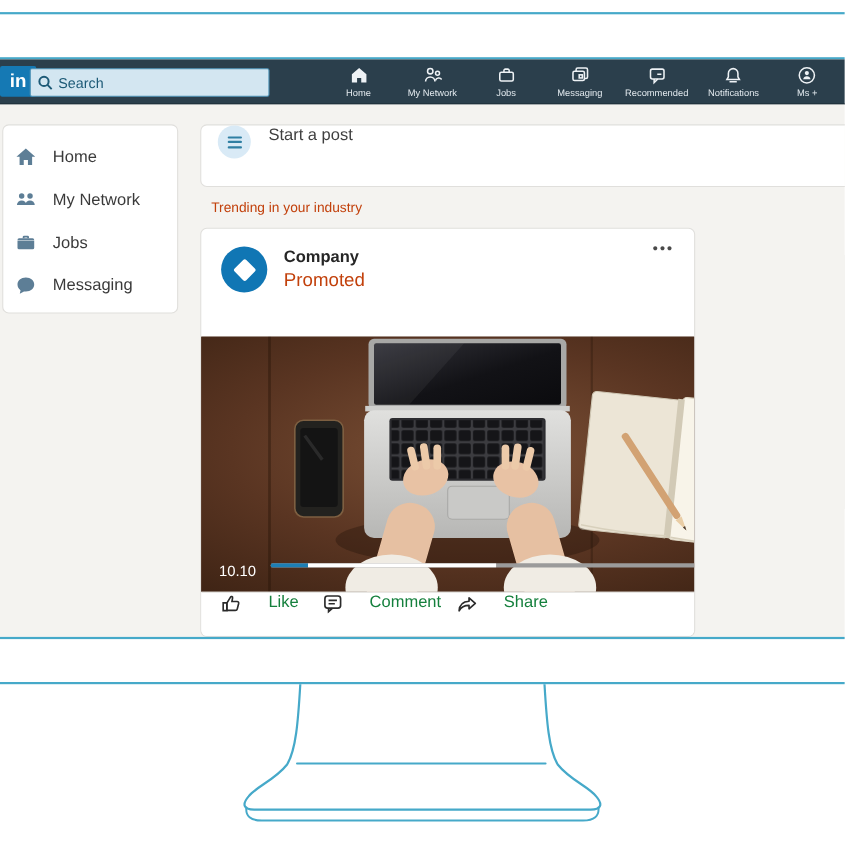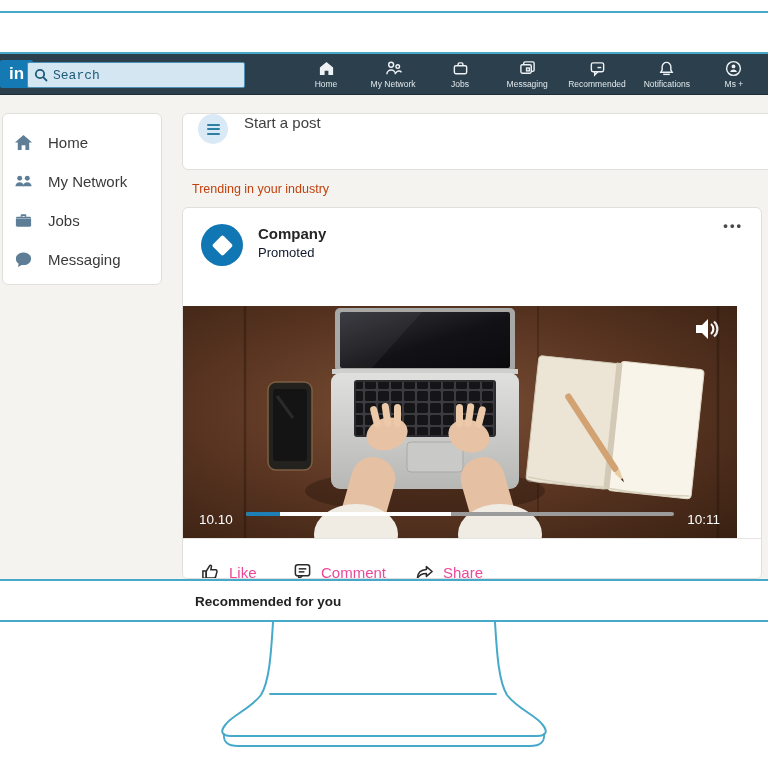--- a/index.html
+++ b/index.html
@@ -11,21 +11,21 @@
   .line-top-outer { top:11px; }
   .line-top-inner { top:52px; }
   .line-bottom-inner { top:579px; }
   .line-bottom-outer { top:620px; }
 
   
   .navbar { position:absolute; top:54px; left:0; right:0; height:41px; background:#2b3f4c; border-bottom:1px solid #1c2b35; }
   .logo { position:absolute; left:0; top:6px; width:33px; height:28px; background:#1579b4; border-radius:2px; color:#fff; font-weight:bold; font-size:17px; display:flex; align-items:center; justify-content:center; }
   .searchbox { position:absolute; left:27px; top:8px; width:218px; height:26px; background:#d3e6f1; border:1px solid #4d92b6; border-radius:2px; display:flex; align-items:center; padding:0 6px; }
   .searchbox svg { flex:0 0 auto; margin-right:5px; }
-  .searchbox input { border:none; outline:none; background:transparent; font-size:13px; color:#1d5a77; width:100%; font-family:Liberation Mono, monospace; }
+  .searchbox input { border:none; outline:none; background:transparent; font-size:13px; color:#1d5a77; width:100%; font-family:Liberation Sans, sans-serif; }
   .searchbox input::placeholder { color:#1d5a77; opacity:1; }
   .nav-items { position:absolute; left:300px; right:8px; top:0; height:41px; display:flex; justify-content:space-between; }
   .nav-item { display:flex; flex-direction:column; align-items:center; justify-content:center; gap:2px; min-width:52px; cursor:pointer; }
   .nav-item .nav-label { font-size:8.5px; color:#e2e9ee; white-space:nowrap; }
   .nav-item svg { display:block; }
 
   
   .content { position:absolute; top:95px; left:0; right:0; height:484px; background:#f4f3f0; }
   .card { background:#fff; border:1px solid #e0dfdc; border-radius:6px; }
 
@@ -36,38 +36,38 @@
 
   .main { position:absolute; left:182px; top:0; width:555px; height:484px; }
 
   .composer { position:absolute; top:18px; left:0; width:651px; height:57px; display:flex; cursor:text; }
   .composer-avatar { width:30px; height:30px; border-radius:50%; background:#d9eaf6; margin-left:15px; display:flex; align-items:center; justify-content:center; flex-direction:column; gap:2.5px; }
   .composer-avatar i { display:block; width:13px; height:2px; background:#2f7fa3; border-radius:1px; }
   .composer-text { margin-left:16px; font-size:15px; color:#3f3f3f; }
 
   .section-label { position:absolute; top:87px; left:10px; font-size:12.5px; color:#c2410c; }
 
-  .post { position:absolute; top:112px; left:0; width:580px; height:372px; overflow:hidden;padding-left:12px; }
+  .post { position:absolute; top:112px; left:0; width:450px; height:372px; overflow:hidden;padding-left:12px; }
   .post-avatar { position:absolute; left:18px; top:16px; width:42px; height:42px; border-radius:50%; background:#1076b4; display:flex; align-items:center; justify-content:center; }
   .post-avatar .diamond { width:15px; height:15px; background:#fff; transform:rotate(45deg); border-radius:2px; }
   .post-company { position:absolute; left:75px; top:17px; font-size:15px; font-weight:bold; color:#262626; }
-  .post-promoted { position:absolute; left:75px; top:37px; font-size:13px; color:#0f172a;text-align:center; }
+  .post-promoted { position:absolute; left:75px; top:37px; font-size:17px; color:#c2410c;text-align:center; }
   .post-menu { position:absolute; right:18px; top:10px; font-size:13px; letter-spacing:2px; color:#4a4a4a; font-weight:bold; cursor:pointer; }
   .post-body { position:absolute; left:18px; top:72px; font-size:15.5px; color:#1e1e1e; }
 
   .video { position:absolute; top:98px; left:-1px; width:555px; height:232px; background:#4a2c1b; cursor:pointer; }
   .video svg.scene { position:absolute; inset:0; display:block; }
   .video-overlay { position:absolute; left:0; right:0; bottom:6px; height:20px; display:flex; align-items:flex-start; padding:0 17px; color:#fff; font-size:13.5px; }
   .progress { flex:1; height:4px; margin:0 13px; border-radius:2px; background:#9b9b9b; overflow:hidden; display:flex; }
   .progress .seg-played { height:100%; background:#1d7fb5; }
   .progress .seg-buffered { height:100%; background:#ffffff; }
   .mute-btn { position:absolute; right:18px; top:12px; cursor:pointer; }
 
   .actions { position:absolute; top:330px; left:0; right:0; height:42px; border-top:1px solid #e6e5e2; background:#fff; }
-  .action { position:absolute; top:0; height:42px; display:flex; align-items:flex-end; gap:9px; color:#ec4899; font-size:15px; cursor:pointer; }
+  .action { position:absolute; top:0; height:42px; display:flex; align-items:flex-start; gap:24px; color:#15803d; font-size:15px; cursor:pointer; }
   .action-like { left:18px; } .action-comment { left:110px; } .action-share { left:232px; }
 
   
   .bottom-band { position:absolute; top:581px; left:0; right:0; height:39px; background:#fff; }
   .recommended { position:absolute; left:195px; top:13px; font-size:13.5px; font-weight:600; color:#222; }
 
   .stand { position:absolute; top:622px; left:0; width:768px; height:146px; }
 </style>
 </head>
 <body>
@@ -307,23 +307,20 @@
             <svg width="19" height="19" viewBox="0 0 20 20" fill="none" stroke="#2b2b2b" stroke-width="1.6" stroke-linejoin="round">
               <path d="M12,8 V4.8 L18,10 12,15.2 V12 C7,12 4.3,13.8 2.5,17.2 2.8,11.2 6.5,8.3 12,8 Z"></path>
             </svg>
             <span>Share</span>
           </div>
         </div>
       </div>
     </div>
   </div>
 
-  <div class="bottom-band">
-    <div class="recommended">Recommended for you</div>
-  </div>
   <div class="hline line-bottom-inner"></div>
   <div class="hline line-bottom-outer"></div>
 
   <svg class="stand" viewBox="0 0 768 146">
     <g fill="none" stroke="#46a9c9" stroke-width="2" stroke-linecap="round">
       <path d="M273,0 C271,34 269,60 261,73 C250,87 233,93 226,102 C220,109 221,114 231,114 L537,114 C547,114 548,109 542,102 C535,93 518,87 507,73 C499,60 497,34 495,0"></path>
       <path d="M224,112 C223,120 228,124 238,124 L530,124 C540,124 545,120 544,112" stroke-width="1.8"></path>
       <line x1="270" y1="72" x2="496" y2="72" stroke-width="1.8"></line>
     </g>
   </svg>

